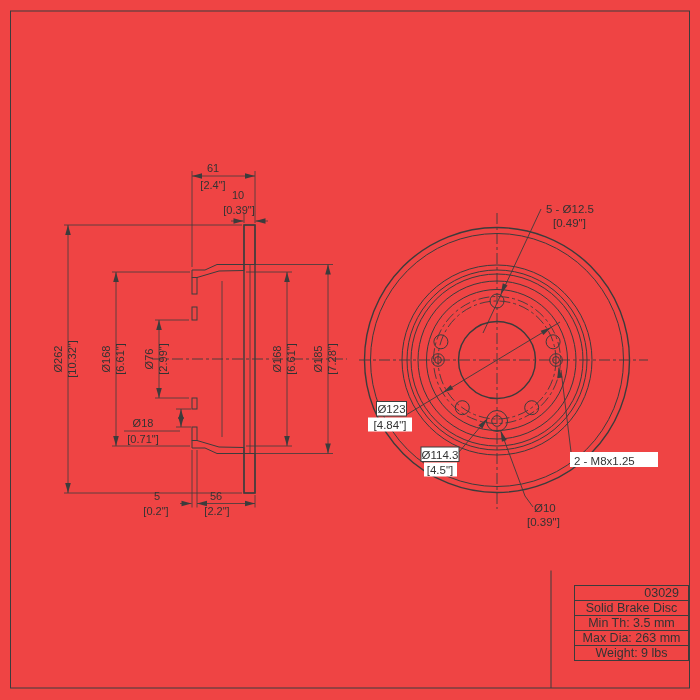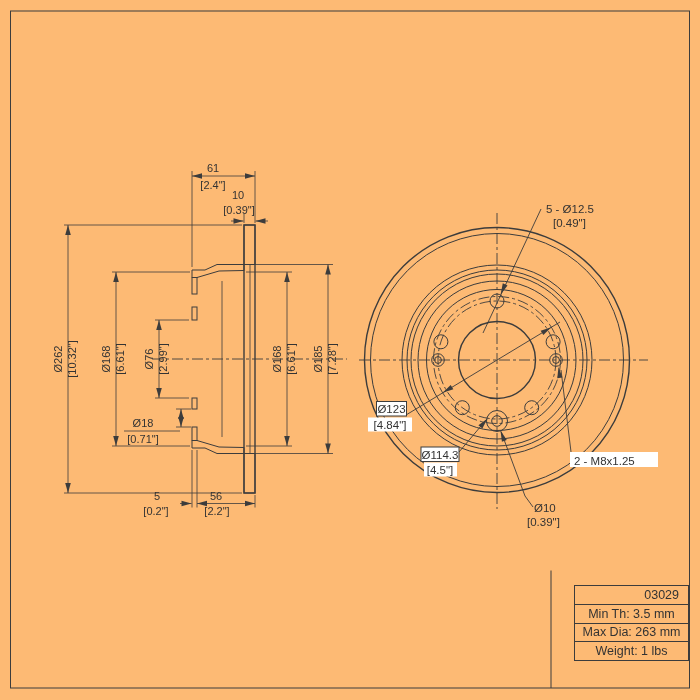--- a/index.html
+++ b/index.html
@@ -1,16 +1,16 @@
 <!DOCTYPE html>
 <html><head>
 <meta charset="utf-8">
 <style>
   html,body{margin:0;padding:0;background:#fff;}
-  #stage{position:relative;width:700px;height:700px;background:#fdba74;overflow:hidden;
+  #stage{position:relative;width:700px;height:700px;background:#ef4444;overflow:hidden;
          font-family:"Liberation Sans",sans-serif;color:#333;}
   svg{position:absolute;left:0;top:0;}
   svg text{fill:#333;font-family:"Liberation Sans",sans-serif;}
   .dim{font-size:11px;}
   .lbl{font-size:11.5px;}
   .thin{stroke:#3c3c3c;stroke-width:0.8;fill:none;}
   .med{stroke:#3c3c3c;stroke-width:1;fill:none;}
   .part{stroke:#3c3c3c;stroke-width:1.4;fill:none;}
   .cl{stroke:#3c3c3c;stroke-width:0.9;fill:none;stroke-dasharray:11 3 3 3;}
   .ldr{stroke:#3c3c3c;stroke-width:0.9;fill:none;}
@@ -197,17 +197,18 @@
       <polyline points="533,507 525,496 501,431.5" class="ldr"></polyline>
       <path class="arr" transform="translate(500.5,430.5) rotate(-110.4)" d="M0,0 L-11,2.6 L-11,-2.6 Z"></path>
       <text class="lbl" x="534" y="512">Ø10</text>
       <text class="lbl" x="527" y="526">[0.39"]</text>
     </g>
   </g>
 </svg>
 
 <div id="titleblock">
   <div class="row">03029</div>
+  <div class="row">Solid Brake Disc</div>
   <div class="row">Min Th: 3.5 mm</div>
   <div class="row">Max Dia: 263 mm</div>
-  <div class="row">Weight: 1 lbs</div>
+  <div class="row">Weight: 9 lbs</div>
 </div>
 </div>
 
 </body></html>

